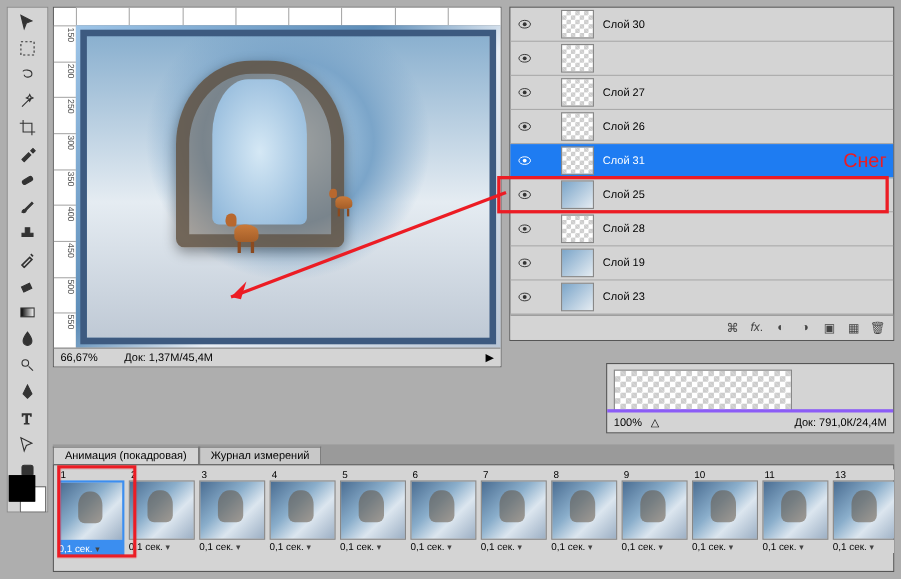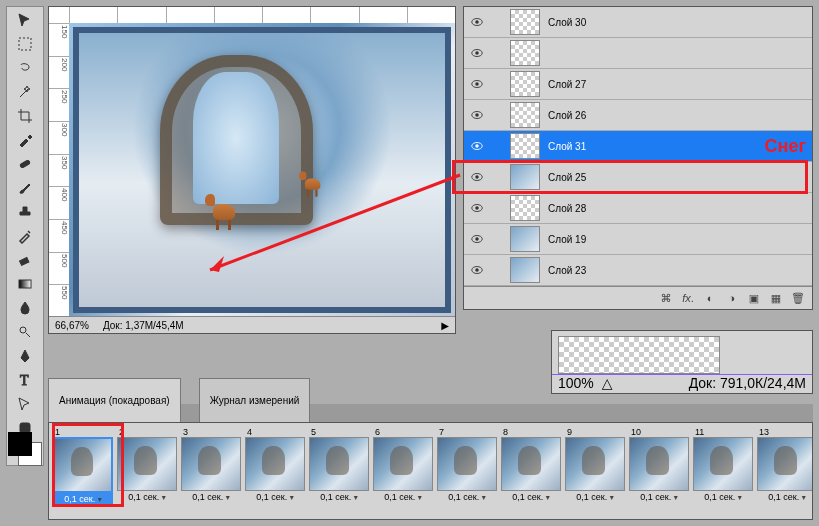--- a/index.html
+++ b/index.html
@@ -17,47 +17,47 @@
 .canvas{position:absolute;left:20px;top:16px;right:0;bottom:16px;background:linear-gradient(135deg,#9ec5e8 0%,#5d8db8 40%,#e8eef5 60%,#b8c5d5 100%);overflow:hidden}
 .canvas-art{position:absolute;inset:4px;border:6px solid #3d5a80;background:radial-gradient(ellipse at 50% 35%,#c8e2f5 0%,#7ba5c9 30%,transparent 50%),linear-gradient(180deg,#8ab0cf 0%,#e5ecf2 55%,#bfc9d5 100%)}
 .arch{position:absolute;left:22%;top:8%;width:42%;height:62%;background:rgba(120,100,80,.5);border-radius:45% 45% 8px 8px;box-shadow:inset 0 0 0 12px rgba(90,75,60,.7),0 4px 12px rgba(0,0,0,.4)}
 .arch::after{content:"";position:absolute;left:22%;top:10%;width:56%;height:78%;background:radial-gradient(#d5e8f5,#8bb4d8);border-radius:38% 38% 6px 6px}
 .deer{position:absolute;width:30px;height:42px}
 .deer.d1{left:36%;bottom:28%}
 .deer.d2{left:60%;bottom:38%;transform:scale(.7)}
 .deer-body{width:22px;height:16px;background:linear-gradient(#c97a3a,#a55e28);border-radius:40% 50% 30% 30%;position:absolute;bottom:10px;left:2px}
 .deer-body::before{content:"";position:absolute;left:-8px;top:-10px;width:10px;height:12px;background:#b8682f;border-radius:50% 40% 30% 40%}
 .deer-body::after{content:"";position:absolute;left:3px;bottom:-10px;width:3px;height:10px;background:#8b4a1f;box-shadow:12px 0 0 #8b4a1f}
-.status{position:absolute;left:0;bottom:0;right:0;height:16px;background:#d4d4d4;border-top:1px solid #888;display:flex;align-items:center;padding:0 6px;gap:14px;font-size:10px}
+.status{position:absolute;left:0;bottom:0;right:0;height:16px;background:#d4d4d4;border-top:1px solid #888;display:flex;align-items:center;padding:0 6px;gap:24px;font-size:10px}
 .hi-red{position:absolute;border:3px solid #ec1c24;pointer-events:none;z-index:50}
 .hi-arrow{position:absolute;z-index:51;pointer-events:none}
 .layers{position:absolute;right:6px;top:6px;width:348px;background:#d4d4d4;border:1px solid #555}
 .layer-row{display:flex;align-items:center;height:30px;border-bottom:1px solid #aaa;padding:0 6px;gap:8px}
 .layer-row.sel{background:#1e7cf2;color:#fff}
 .eye{width:14px;height:14px;display:flex;align-items:center;justify-content:center}
 .thumb{width:28px;height:24px;background-image:linear-gradient(45deg,#ccc 25%,transparent 25%,transparent 75%,#ccc 75%),linear-gradient(45deg,#ccc 25%,#fff 25%,#fff 75%,#ccc 75%);background-size:8px 8px;background-position:0 0,4px 4px;border:1px solid #888;flex-shrink:0}
 .thumb.img{background:linear-gradient(135deg,#7ba5c9,#e5ecf2)}
 .lname{flex:1;font-size:10px}
-.lab-snow{color:#ec1c24;font-size:18px;font-weight:bold;margin-left:8px}
+.lab-snow{color:#ec1c24;font-size:18px;font-weight:normal;margin-left:8px}
 .layer-footer{height:22px;background:#d4d4d4;border-top:1px solid #888;display:flex;justify-content:flex-end;align-items:center;padding:0 4px;gap:2px}
 .layer-footer .lfbtn{width:20px;height:18px;display:flex;align-items:center;justify-content:center;font-size:11px;color:#444}
 .nav{position:absolute;right:6px;top:330px;width:260px;height:62px;background:#d4d4d4;border:1px solid #555}
 .nav-prev{position:absolute;left:6px;top:5px;width:160px;height:36px;background-image:linear-gradient(45deg,#ccc 25%,transparent 25%,transparent 75%,#ccc 75%),linear-gradient(45deg,#ccc 25%,#fff 25%,#fff 75%,#ccc 75%);background-size:10px 10px;background-position:0 0,5px 5px;border:1px solid #888}
-.nav-bar{position:absolute;left:0;bottom:0;right:0;height:18px;border-top:1px solid #8b5cf6;display:flex;align-items:flex-start;padding:0 6px;gap:8px;font-size:14px}
+.nav-bar{position:absolute;left:0;bottom:0;right:0;height:18px;border-top:3px solid #8b5cf6;display:flex;align-items:center;padding:0 6px;gap:8px;font-size:10px}
 .panel-tabs{position:absolute;left:48px;top:404px;right:6px;height:18px;background:#9a9a9a;display:flex;align-items:flex-end}
-.ptab{padding:16px 10px;background:#c8c8c8;border:1px solid #777;border-bottom:none;font-size:10px;margin-right:18px}
+.ptab{padding:2px 10px;background:#c8c8c8;border:1px solid #777;border-bottom:none;font-size:10px;margin-right:0}
 .ptab.active{background:#d4d4d4}
 .anim{position:absolute;left:48px;top:422px;right:6px;bottom:6px;background:#d4d4d4;border:1px solid #555;overflow:hidden}
 .frames{display:flex;height:100%;padding:4px;gap:4px;overflow-x:auto}
 .frame{width:60px;display:flex;flex-direction:column;align-items:stretch;flex-shrink:0}
 .fnum{font-size:9px;padding:0 2px;background:#d4d4d4}
 .fthumb{height:52px;background:linear-gradient(135deg,#4a6d92 0%,#8aaecb 40%,#dce6ef 65%,#9cafc4 100%);border:1px solid #888;position:relative}
 .fthumb::after{content:"";position:absolute;left:28%;top:16%;width:40%;height:55%;background:rgba(100,85,70,.55);border-radius:45% 45% 6px 6px}
 .frame.sel .fthumb{border:2px solid #3b8ef0}
-.fdelay{font-size:9px;text-align:center;padding:1px 0;background:#d4d4d4}
+.fdelay{font-size:9px;padding:1px 0;background:#d4d4d4}
 .frame.sel .fdelay{background:#3b8ef0;color:#fff}
 .dd{font-size:8px;color:#444}
 </style>
 </head>
 <body>
 
 
 <div class="toolbar">
   <div class="tool">
       <svg viewBox="0 0 16 16">

